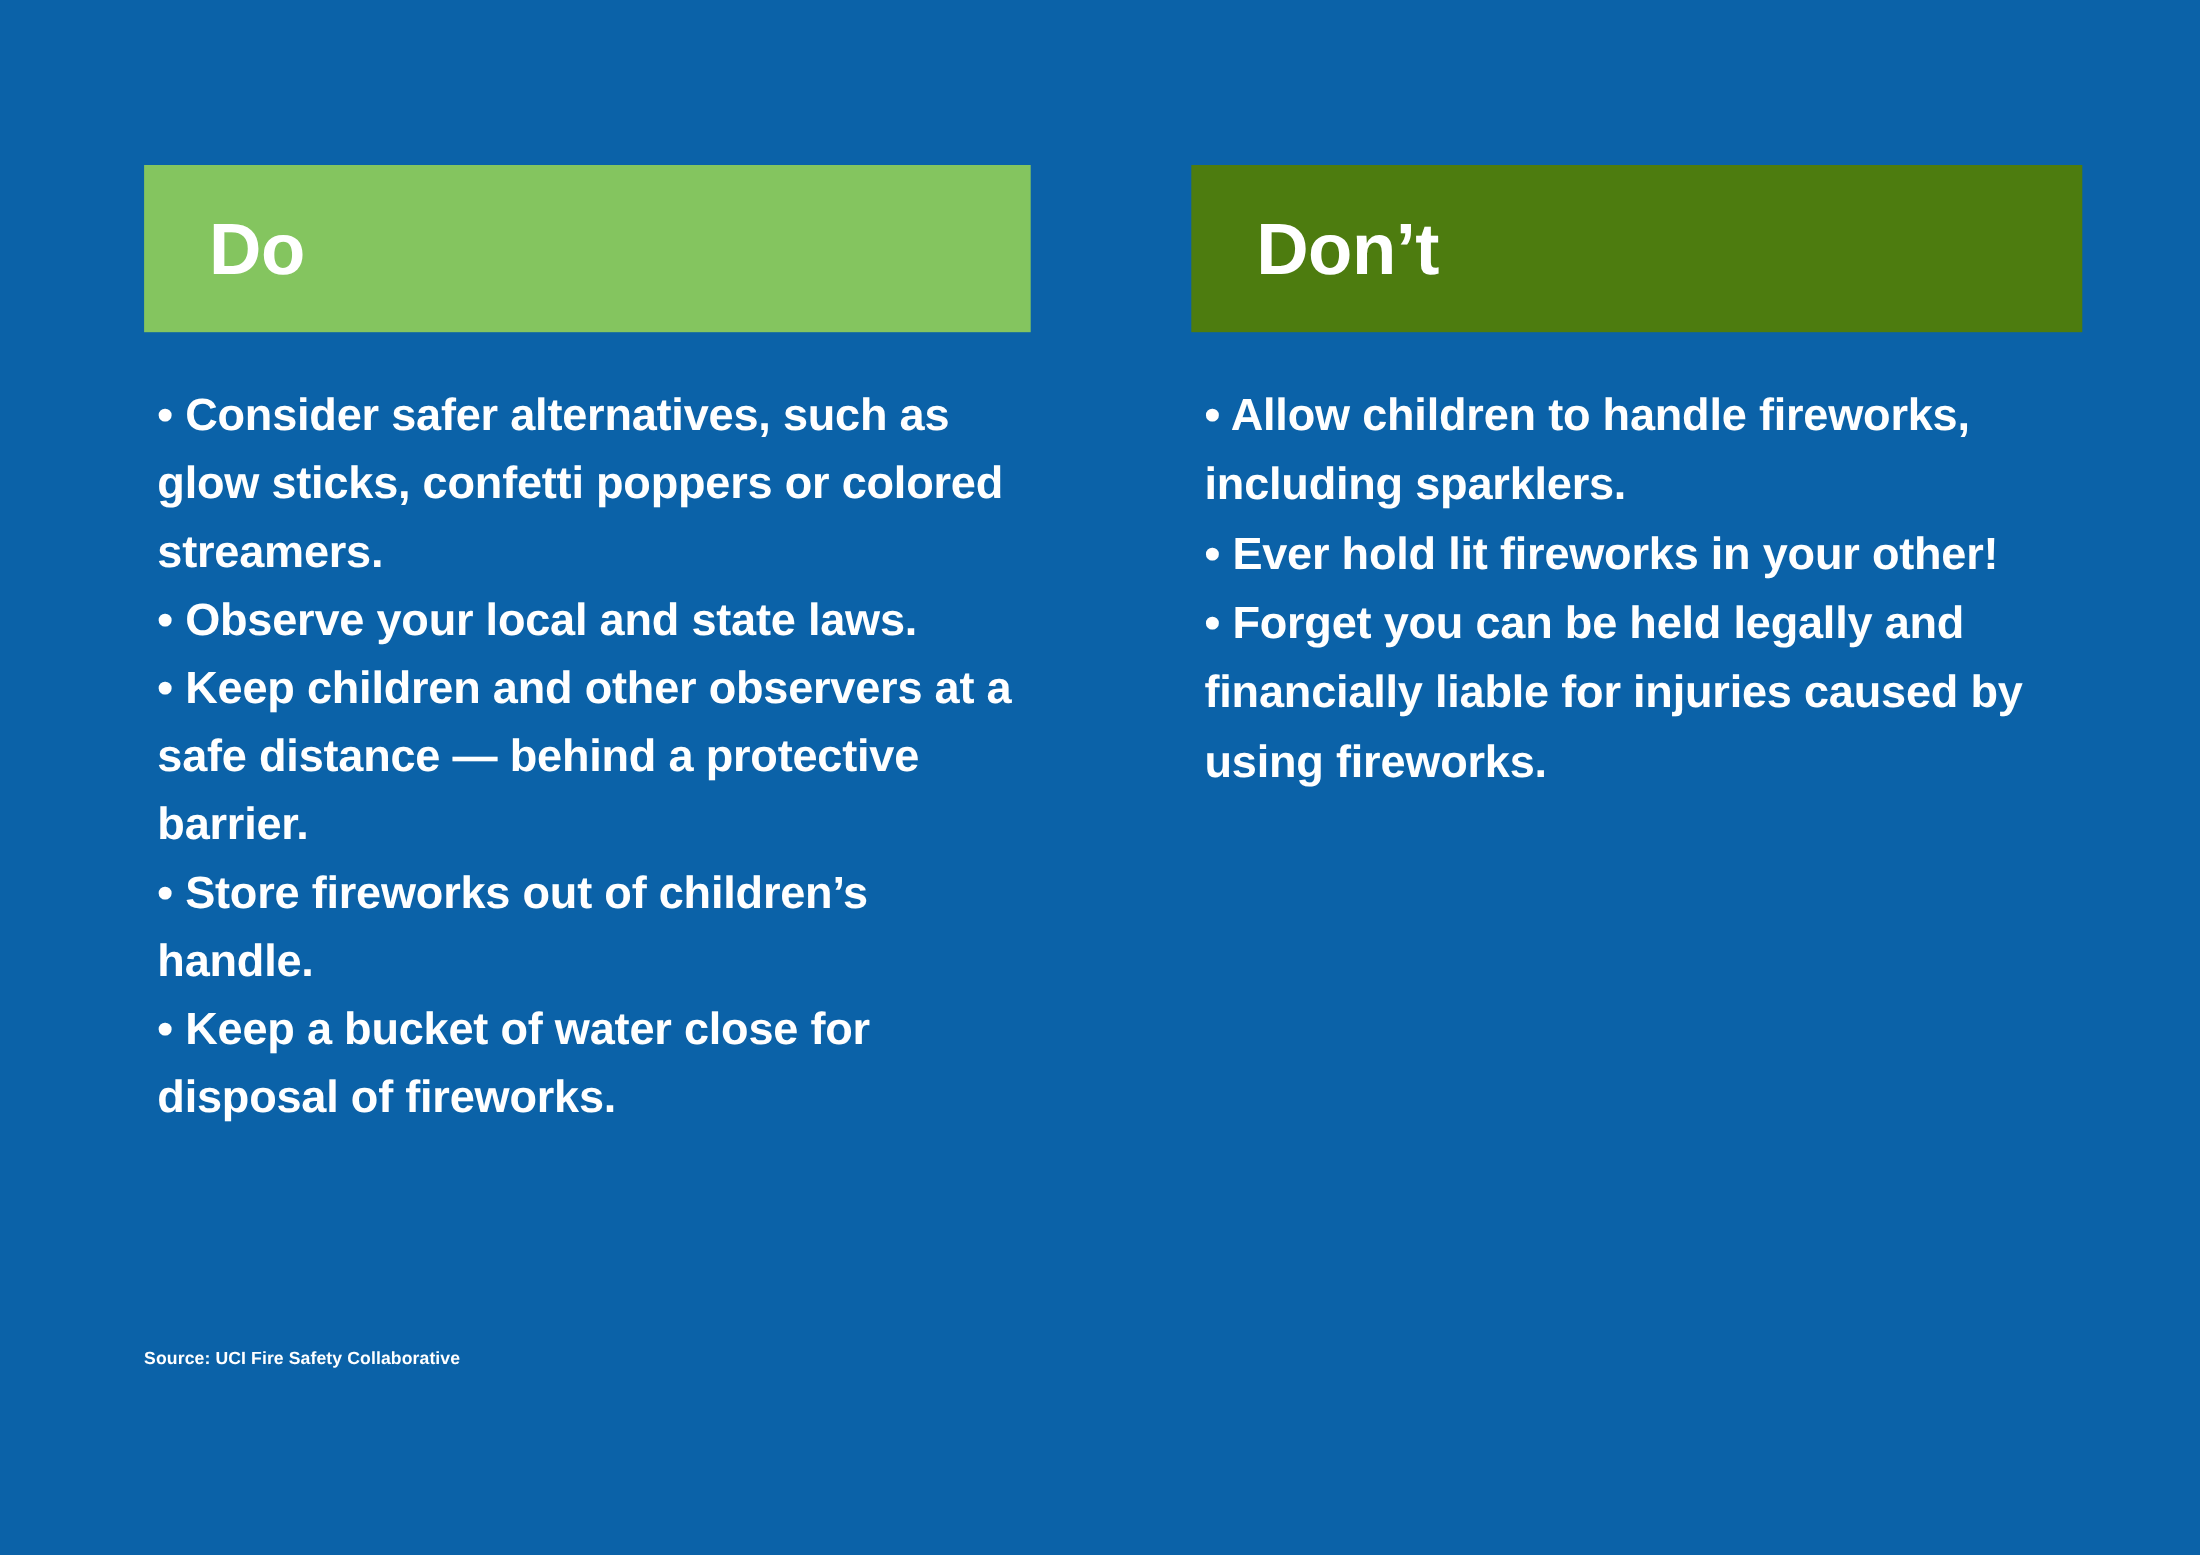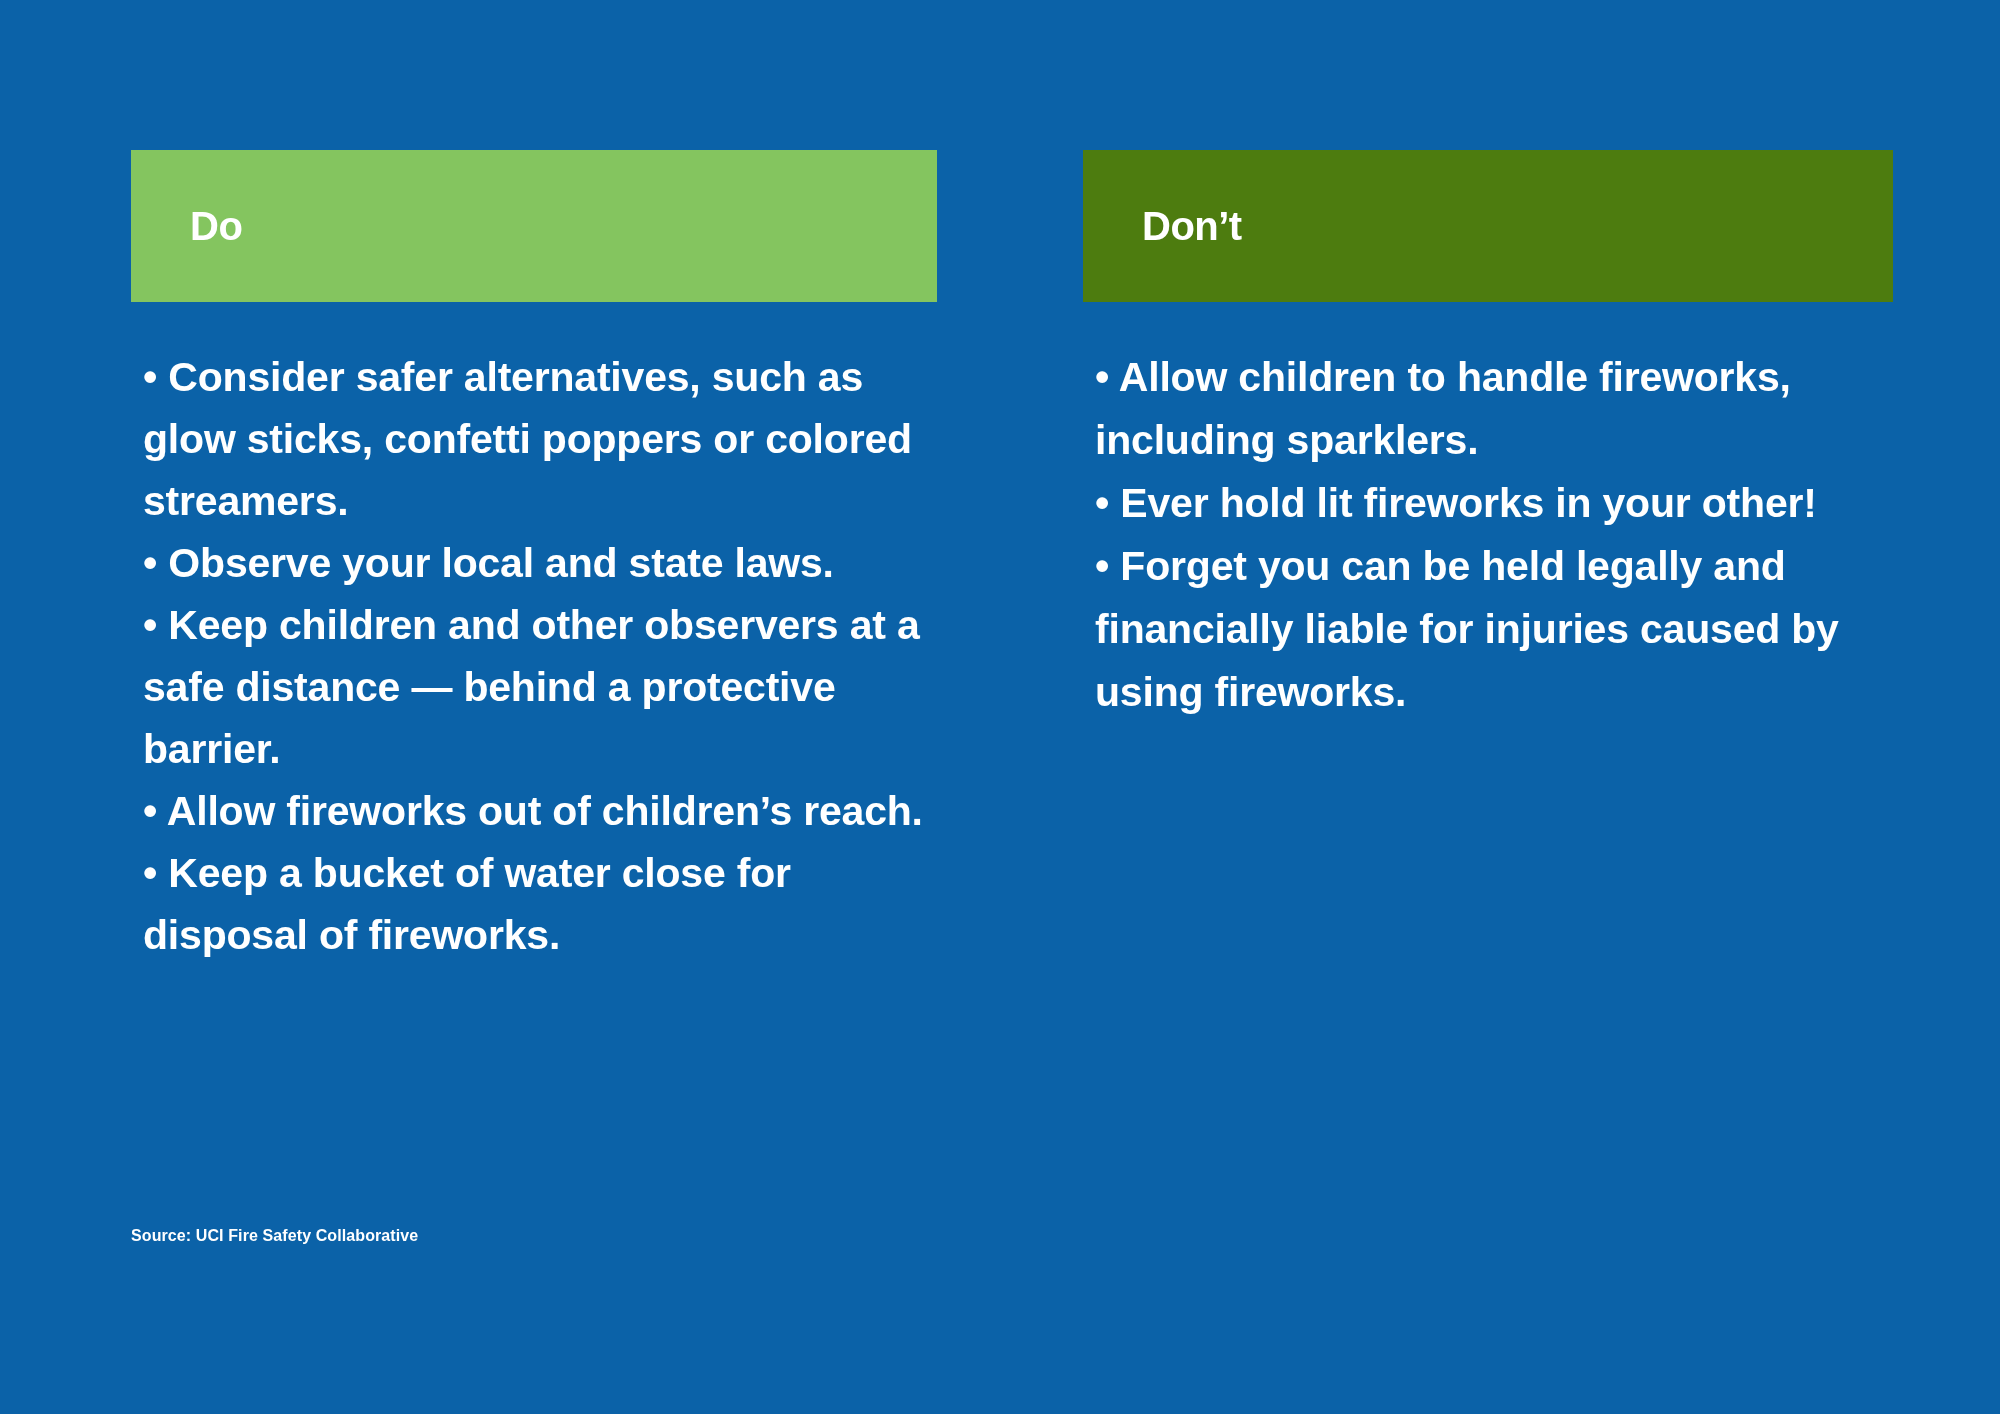--- a/index.html
+++ b/index.html
@@ -45,21 +45,21 @@
     height: 152px;
     margin-top: 150px;
     display: flex;
     align-items: center;
     padding-left: 59px;
   }
   .header-band.green { background: #84c55f; }
   .header-band.purple { background: #4d7c0f; }
   .header-title {
     color: #ffffff;
-    font-size: 40px;
+    font-size: 66px;
     font-weight: bold;
     letter-spacing: -0.5px;
     line-height: 1;
   }
   .bullet-list {
     margin: 12px;
     padding: 0;
     list-style: none;
     margin-top: 44px;
   }
@@ -95,21 +95,21 @@
   <div class="columns">
 
     <div class="column column-left">
       <div class="header-band green">
         <span class="header-title">Do</span>
       </div>
       <ul class="bullet-list">
         <li class="bullet-item">• Consider safer alternatives, such as glow sticks, confetti poppers or colored streamers.</li>
         <li class="bullet-item">• Observe your local and state laws.</li>
         <li class="bullet-item">• Keep children and other observers at a safe distance — behind a protective barrier.</li>
-        <li class="bullet-item">• Allow fireworks out of children’s reach.</li>
+        <li class="bullet-item">• Store fireworks out of children’s handle.</li>
         <li class="bullet-item">• Keep a bucket of water close for disposal of fireworks.</li>
       </ul>
     </div>
 
     <div class="column column-right">
       <div class="header-band purple">
         <span class="header-title">Don’t</span>
       </div>
       <ul class="bullet-list">
         <li class="bullet-item">• Allow children to handle fireworks,

